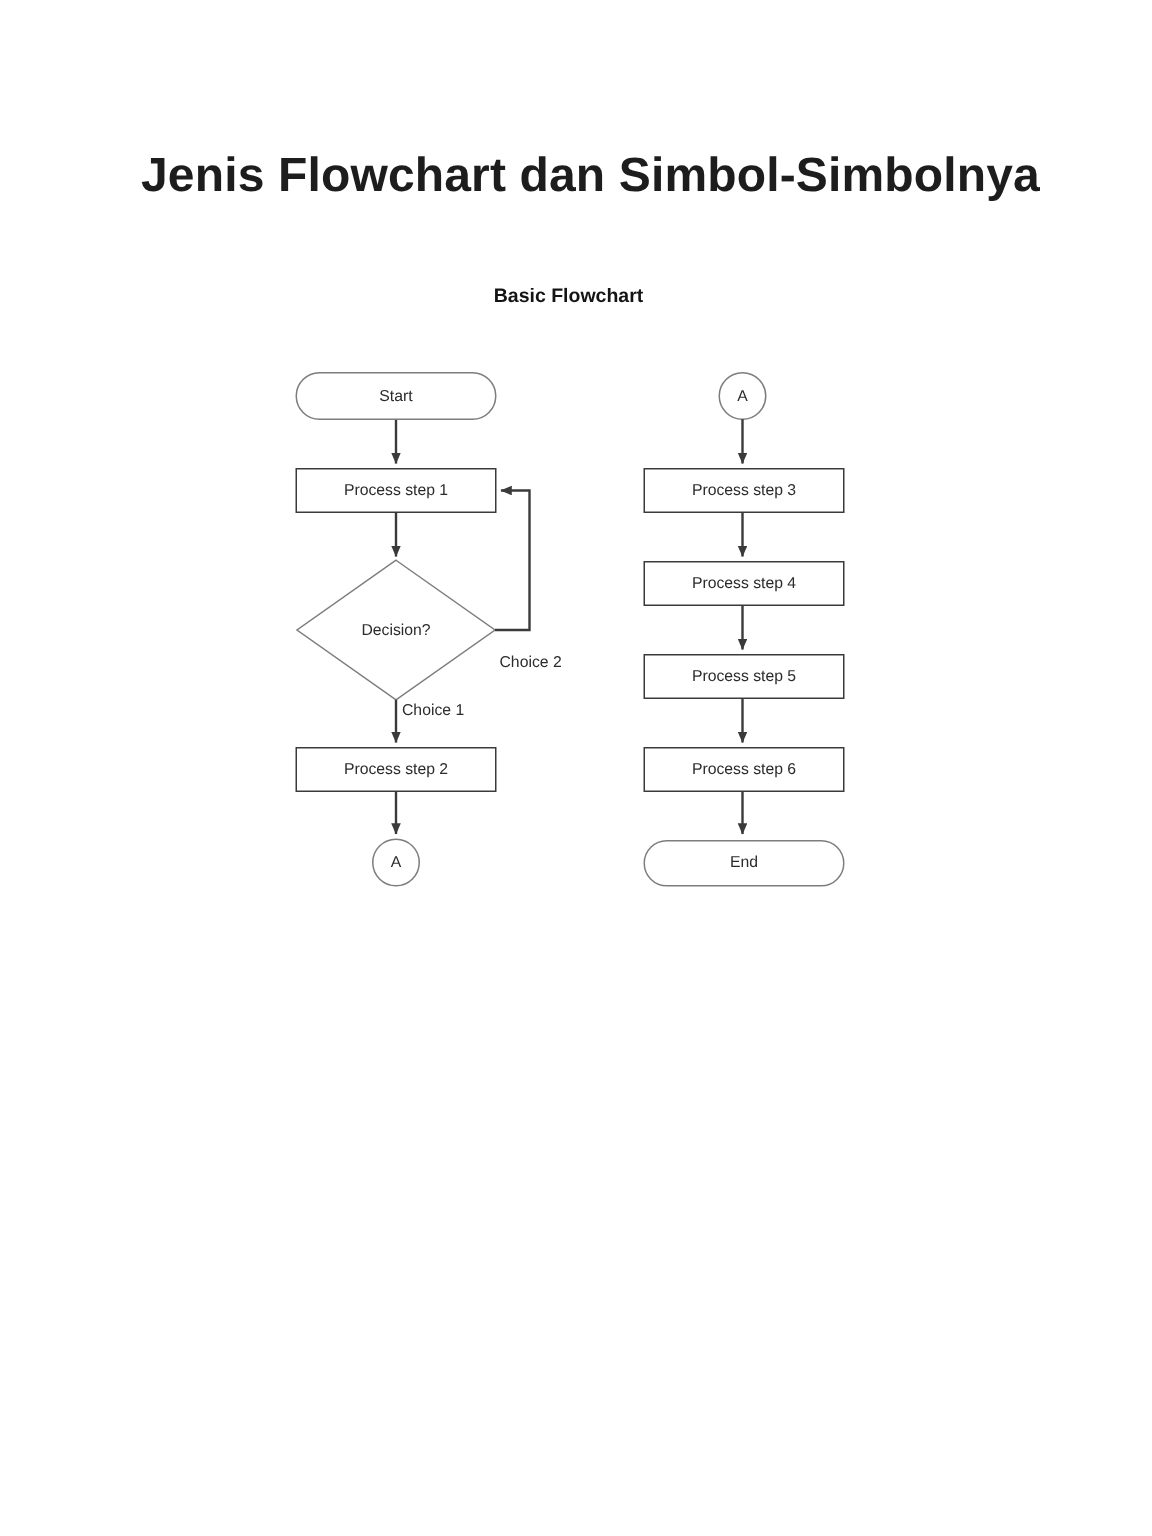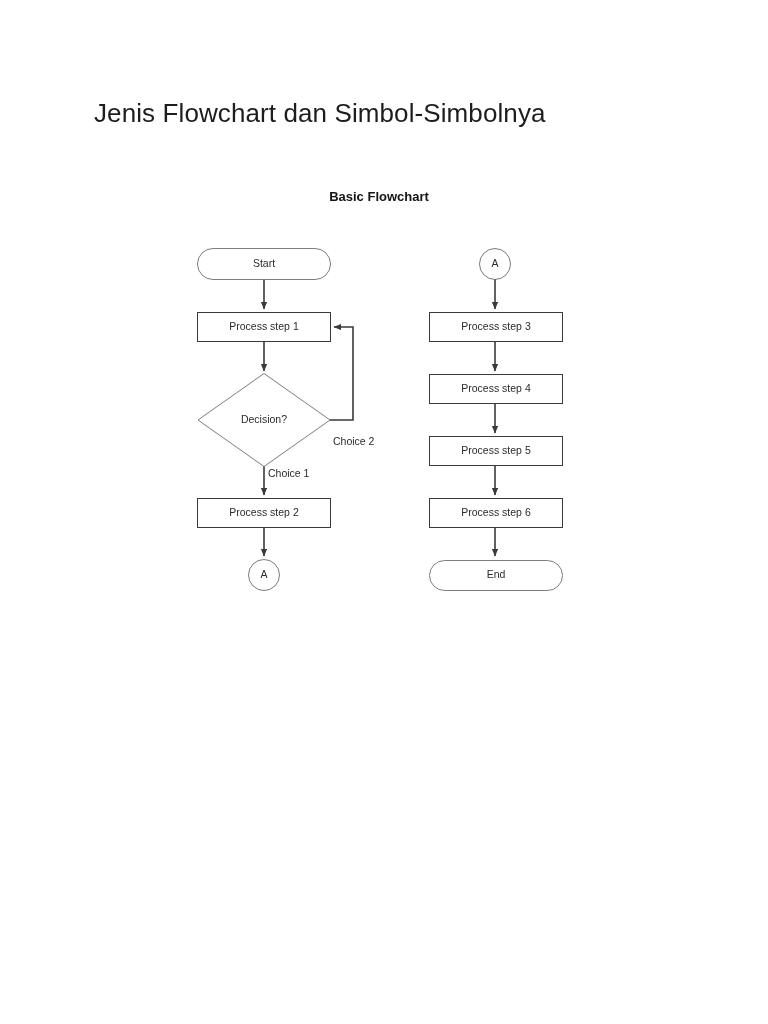--- a/index.html
+++ b/index.html
@@ -17,22 +17,22 @@
   .page {
     position: absolute;
     inset: 0;
     background: #ffffff;
   }
   .doc-title {
     position: absolute;
     left: 94px;
     top: 98px;
     font-family: "Liberation Sans", sans-serif;
-    font-size: 26px;
-    font-weight: normal;
+    font-size: 32px;
+    font-weight: bold;
     color: #1d1d1d;
     letter-spacing: 0.1px;
     white-space: nowrap;
   }
   .diagram-wrap {
     position: absolute;
     left: 0;
     top: 0;
     width: 764px;
     height: 1024px;

